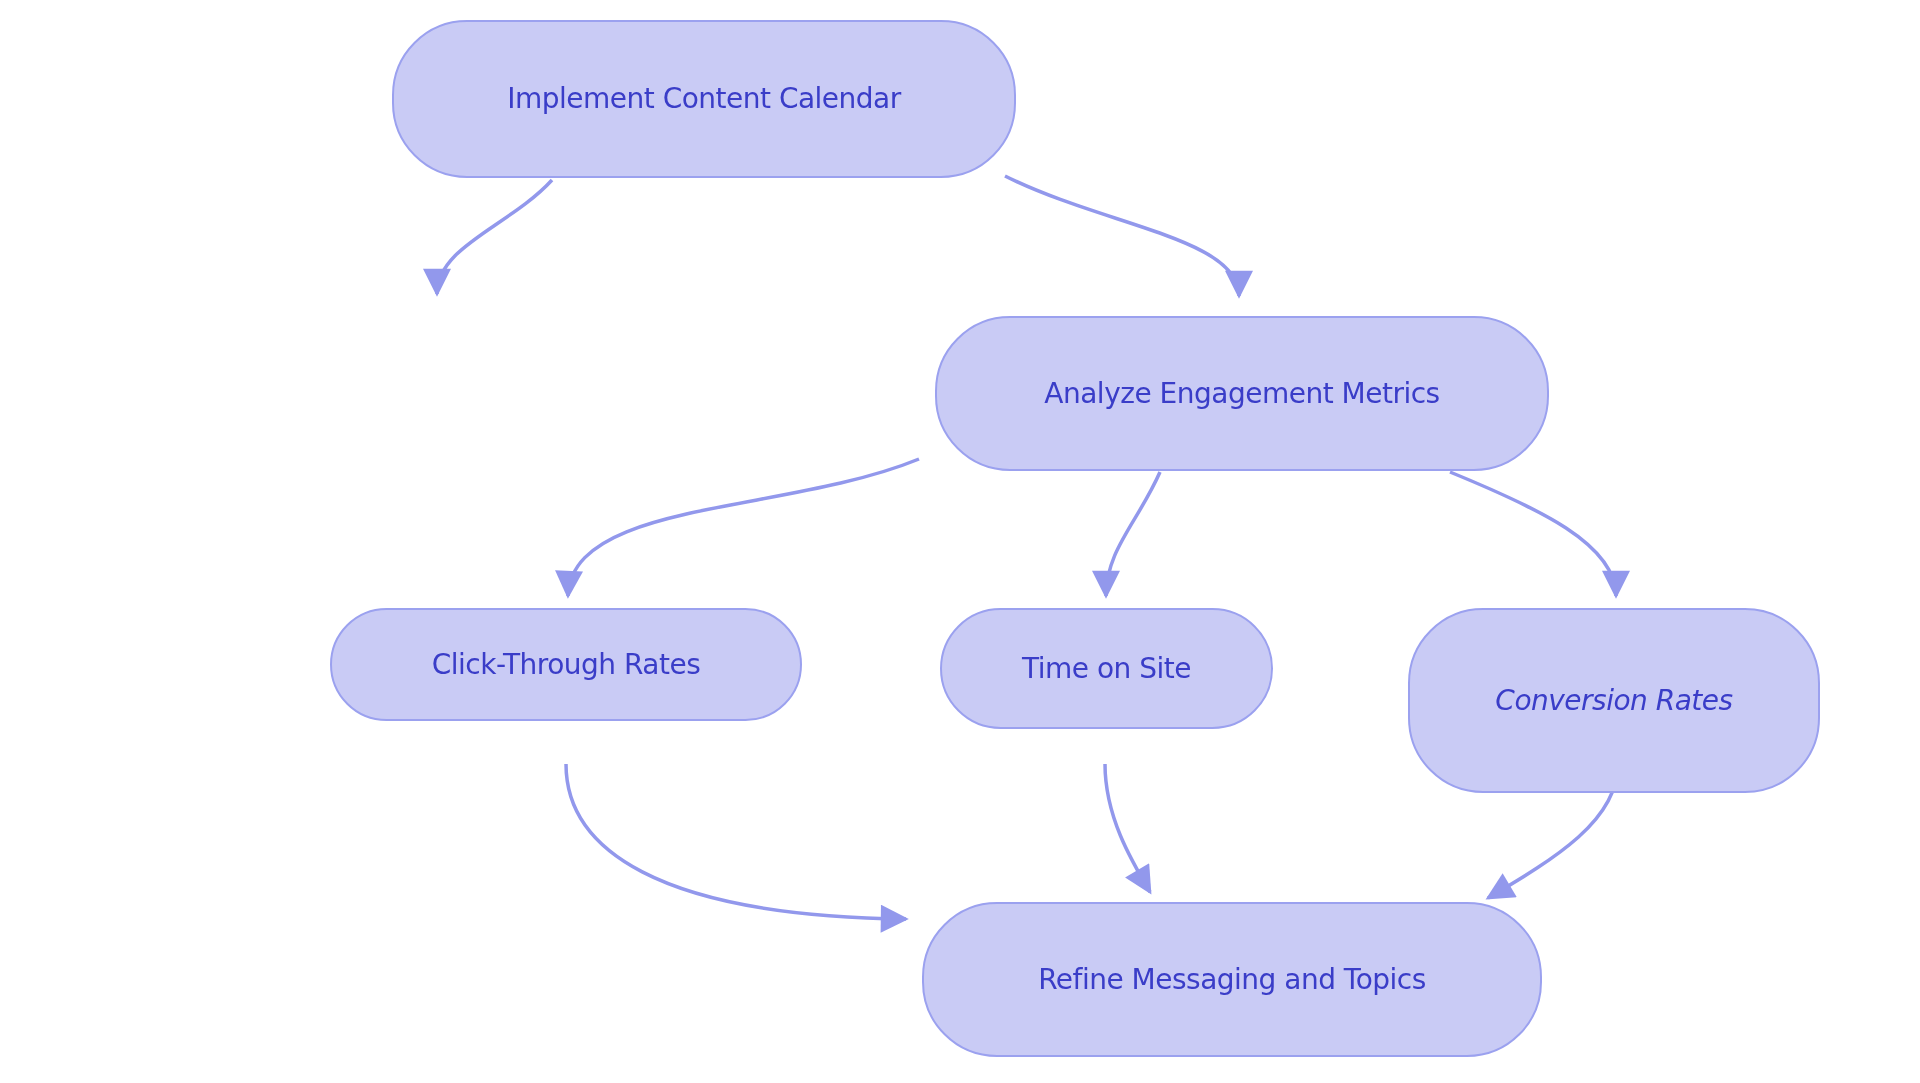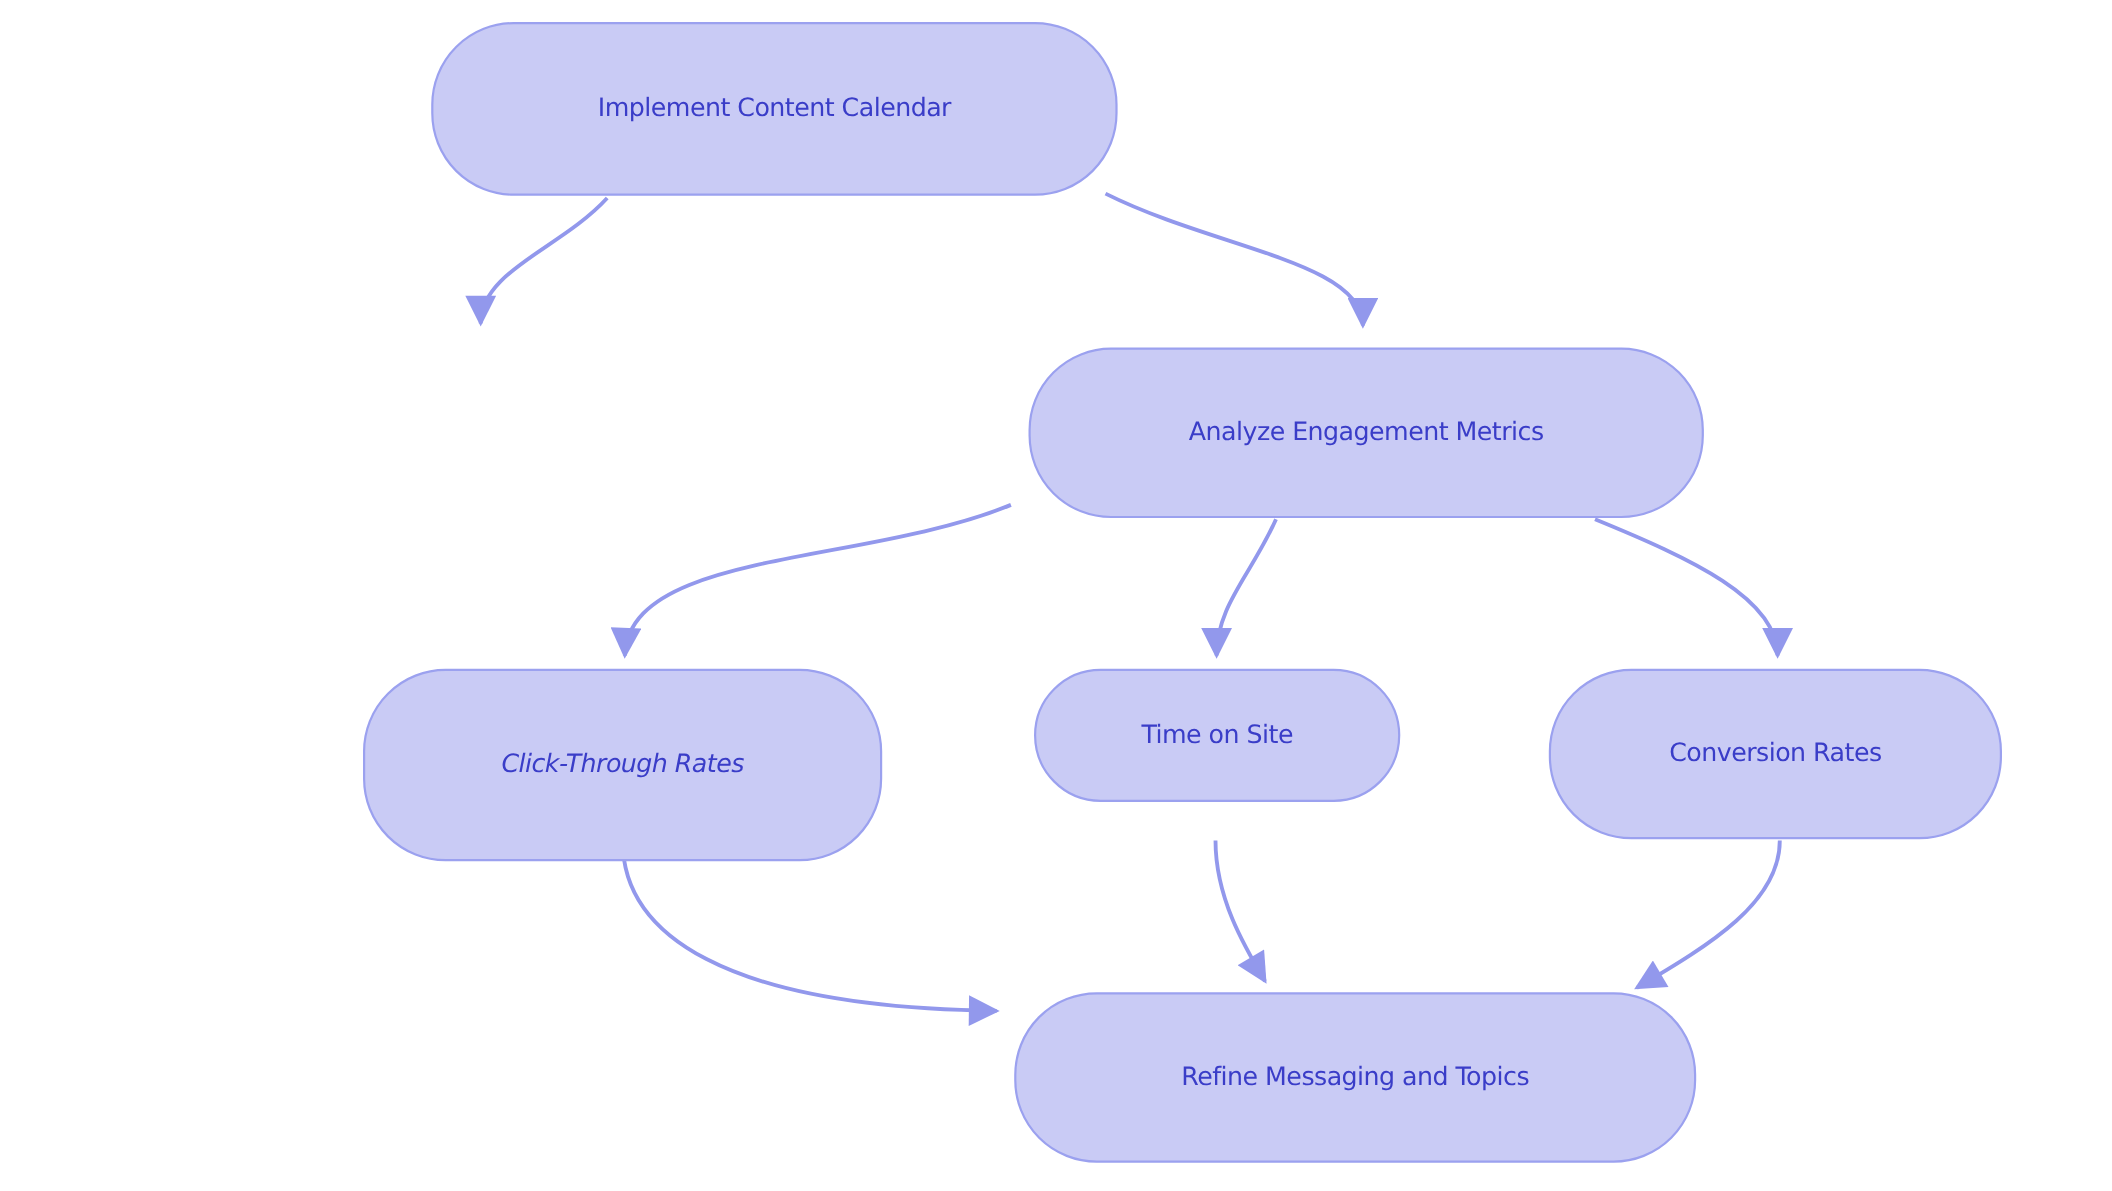--- a/index.html
+++ b/index.html
@@ -44,21 +44,21 @@
     background: var(--node-fill);
     border: 2px solid var(--node-border);
     border-radius: 75px;
     display: flex;
     align-items: center;
     justify-content: center;
     text-align: center;
   }
   .node-label {
     color: var(--text);
-    font-size: 23px;
+    font-size: 28px;
     letter-spacing: -0.5px;
     white-space: nowrap;
     line-height: 1.2;
   }
 </style>
 </head>
 <body>
 
 <div class="canvas">
 
@@ -80,29 +80,29 @@
 
   <div class="node" style="left:392px; top:20px; width:624px; height:158px;">
     <span class="node-label">Implement Content Calendar</span>
   </div>
 
 
   <div class="node" style="left:935px; top:316px; width:614px; height:155px;">
     <span class="node-label">Analyze Engagement Metrics</span>
   </div>
 
-  <div class="node" style="left:330px; top:608px; width:472px; height:175px;font-style:italic;">
+  <div class="node" style="left:330px; top:608px; width:472px; height:113px;">
     <span class="node-label">Click-Through Rates</span>
   </div>
 
   <div class="node" style="left:940px; top:608px; width:333px; height:121px;">
     <span class="node-label">Time on Site</span>
   </div>
 
-  <div class="node" style="left:1408px; top:608px; width:412px; height:155px;">
+  <div class="node" style="left:1408px; top:608px; width:412px; height:185px;font-style:italic;">
     <span class="node-label">Conversion Rates</span>
   </div>
 
   <div class="node" style="left:922px; top:902px; width:620px; height:155px;">
     <span class="node-label">Refine Messaging and Topics</span>
   </div>
 
 </div>
 
 </body></html>

